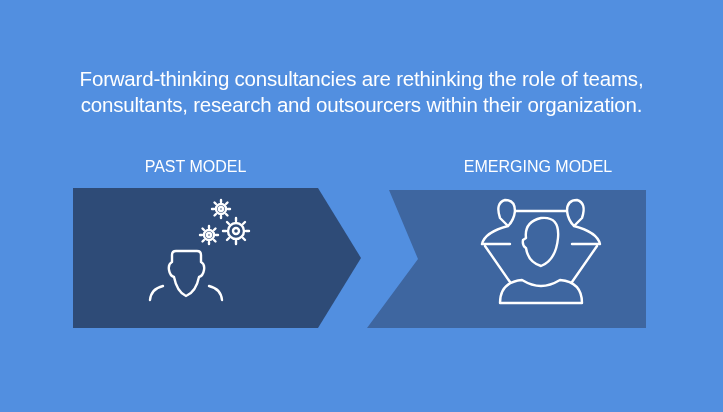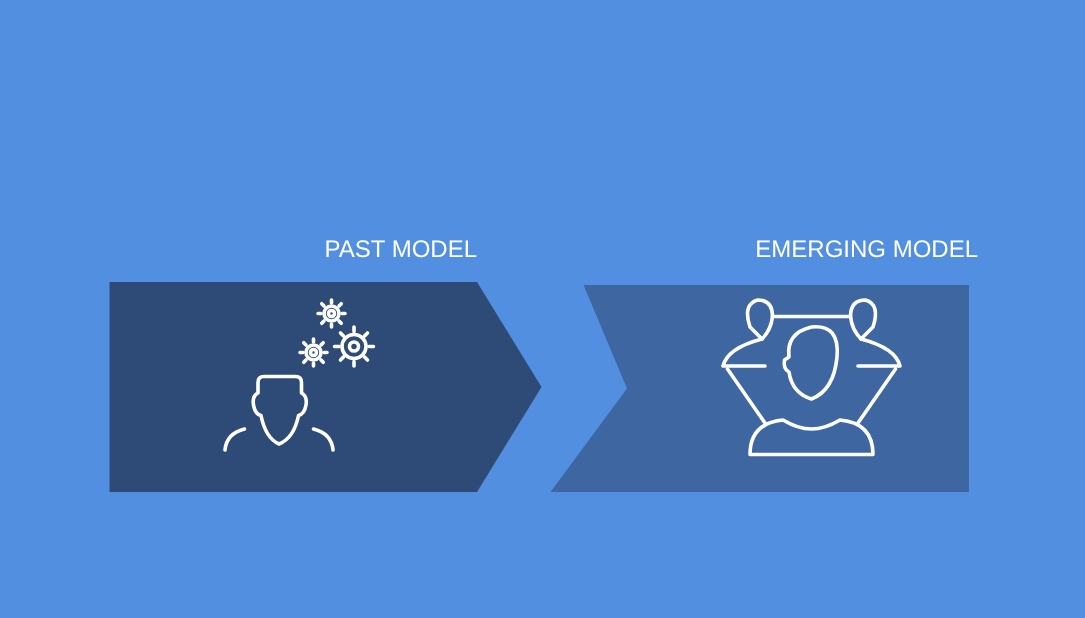--- a/index.html
+++ b/index.html
@@ -1,28 +1,30 @@
 <!DOCTYPE html>
 <html><head>
 <meta charset="utf-8">
 <style>
   html, body { margin:0; padding:0; }
   body { width:723px; height:412px; background:#528fe0; position:relative; overflow:hidden;
          font-family:"Liberation Sans", sans-serif; color:#fff; }
   .headline { position:absolute; left:0; top:66px; width:723px; text-align:center;
               font-size:20.5px; line-height:26px; letter-spacing:-0.2px; }
-  .label { position:absolute; top:158px; font-size:16px; text-align:right; }
+  .label { position:absolute; top:158px; font-size:16px; text-align:center; }
   .label-past { left:73px; width:245px; }
   .label-emerging { left:424px; width:228px; }
   svg.diagram { position:absolute; left:0; top:0; }
 </style>
 </head>
 <body>
 
 <div class="headline">
+  <div>Forward-thinking consultancies are rethinking the role of teams,</div>
+  <div>consultants, research and outsourcers within their organization.</div>
 </div>
 
 <div class="label label-past">PAST MODEL</div>
 <div class="label label-emerging">EMERGING MODEL</div>
 
 <svg class="diagram" width="723" height="412" viewBox="0 0 723 412">
   <polygon points="73,188 318,188 361,258 318,328 73,328" fill="#2e4b77"></polygon>
   <polygon points="389,190 646,190 646,328 367,328 418,259" fill="#3e66a0"></polygon>
 
   <g fill="none" stroke="#fff" stroke-width="2.4" stroke-linecap="round" stroke-linejoin="round">

